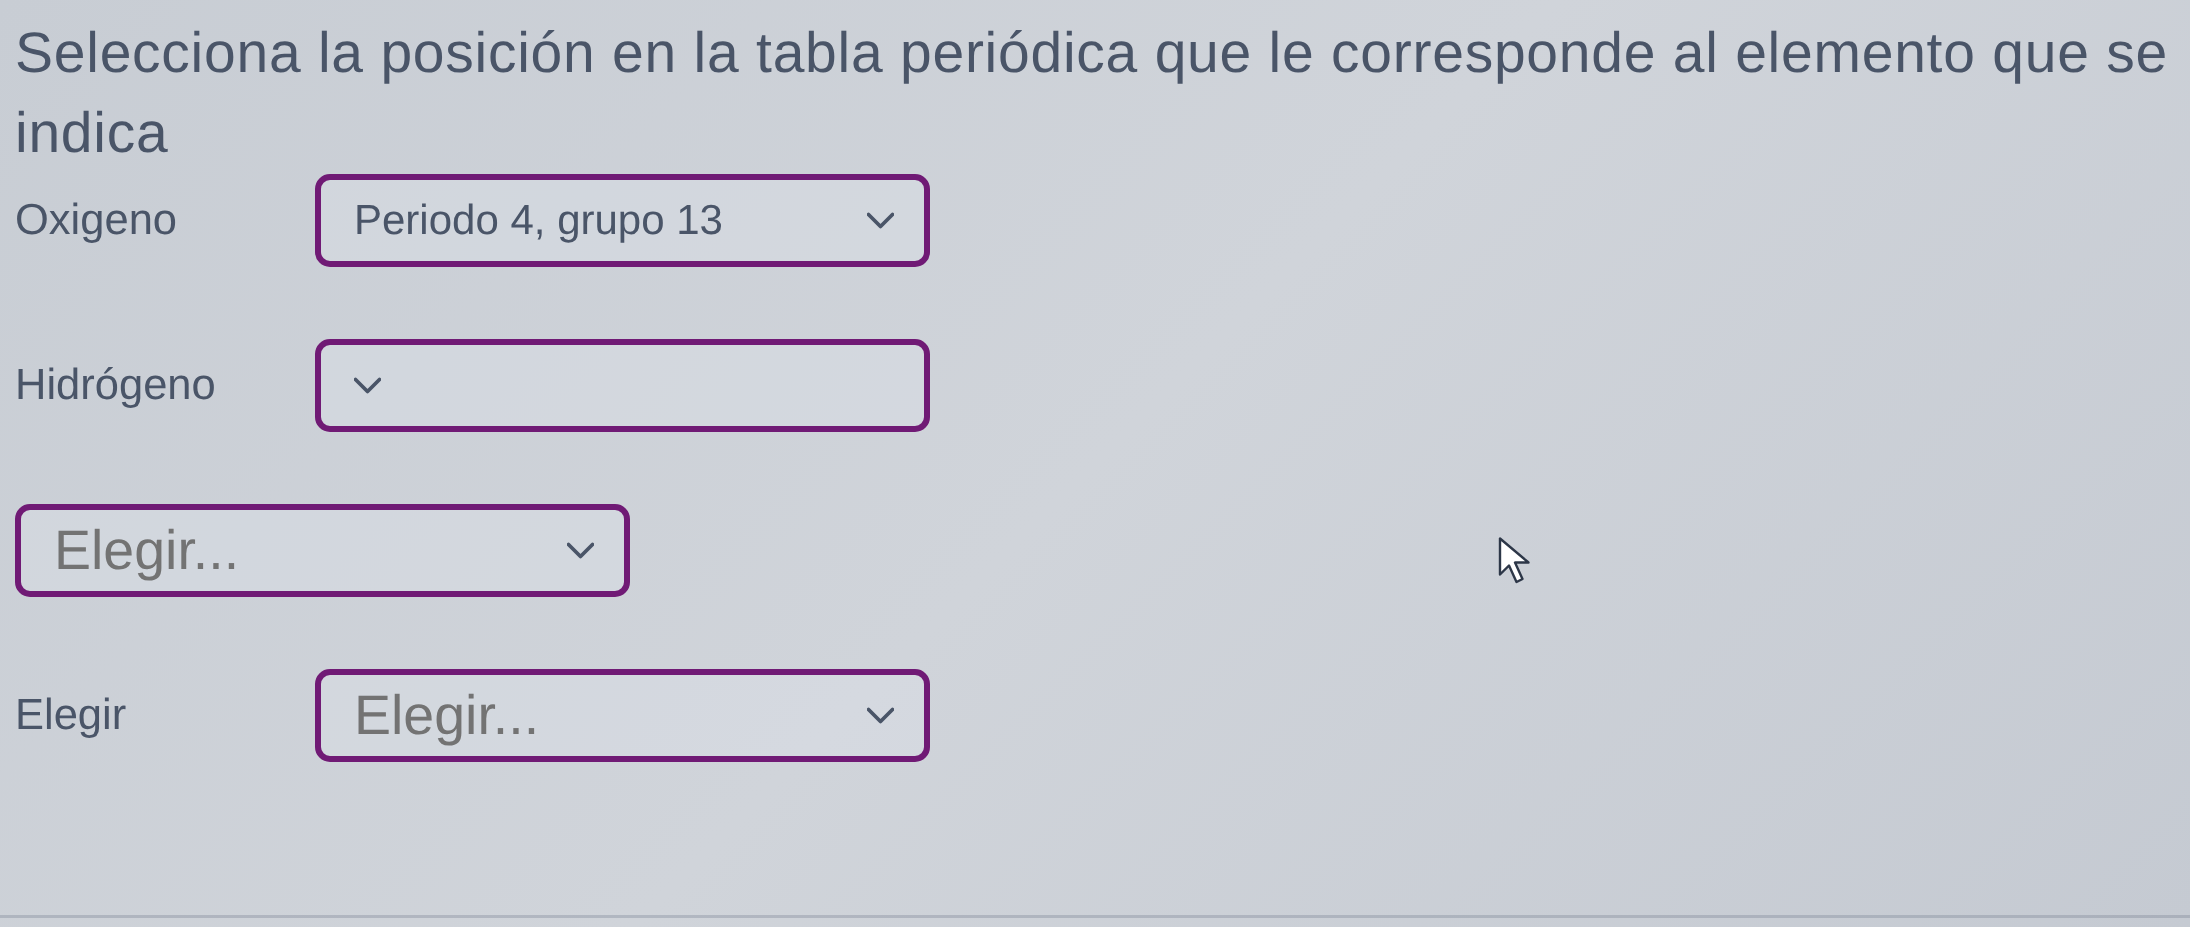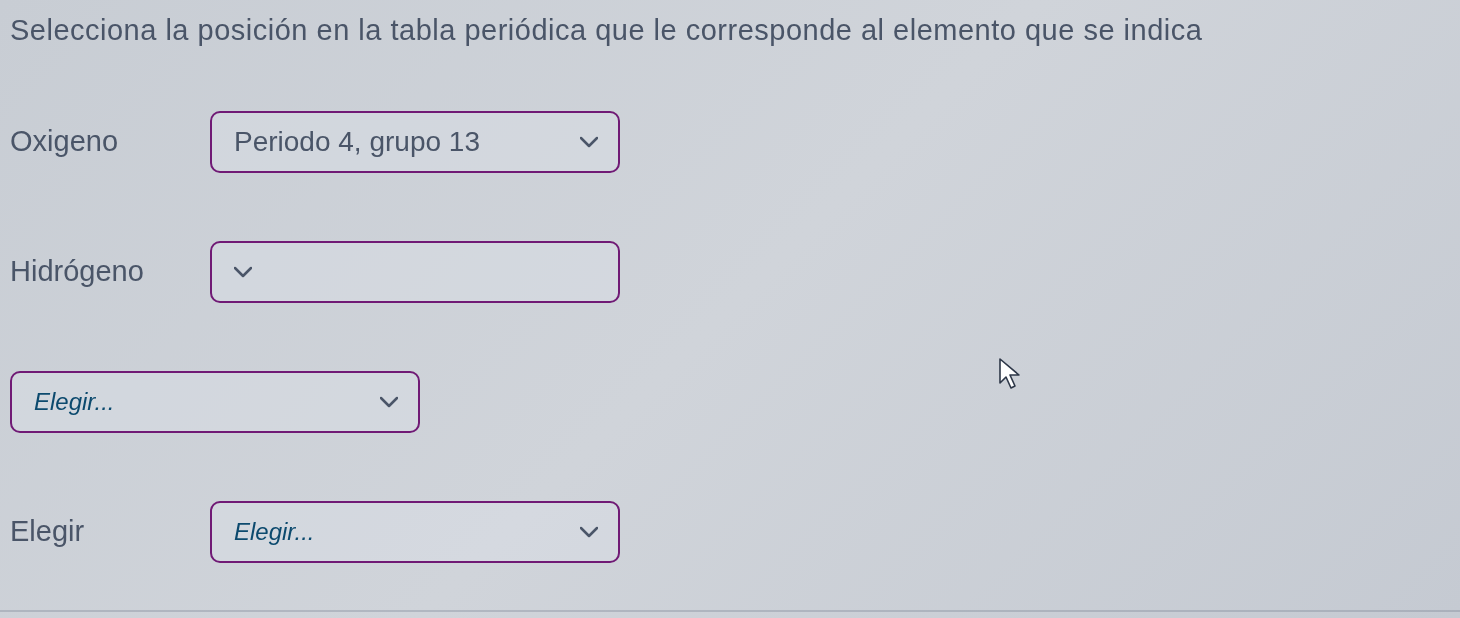--- a/index.html
+++ b/index.html
@@ -11,66 +11,64 @@
       width: 1460px;
       height: 618px;
       background: linear-gradient(135deg, #c8cdd4 0%, #d0d4da 50%, #c5cad2 100%);
       font-family: Arial, Helvetica, sans-serif;
       color: #4a5568;
       position: relative;
       overflow: hidden;
       padding: 10px 10px 0 10px;
     }
     .question-text {
-      font-size: 29px;
+      font-size: 38px;
       color: #4a5568;
       font-weight: 400;
       letter-spacing: 0.5px;
-      margin-bottom: 60px;
       line-height: 1.4;
     }
     .form-rows {
       display: flex;
       flex-direction: column;
-      gap: 68px;
+      gap: 48px;
     }
     .form-row {
       display: flex;
       align-items: center;
     }
     .element-label {
       width: 200px;
       font-size: 29px;
       color: #4a5568;
       font-weight: 400;
     }
     .dropdown {
       display: flex;
       align-items: center;
       justify-content: space-between;
-      border: 2px solid #701a75;
+      border: 4px solid #701a75;
       border-radius: 10px;
       background: rgba(220, 224, 232, 0.4);
       padding: 10px 20px 10px 22px;
       width: 410px;
       height: 62px;
       cursor: pointer;
       position: relative;
     }
     .dropdown-value {
       font-size: 28px;
       color: #4a5568;
       font-weight: 400;
       white-space: nowrap;
     }
     .dropdown-placeholder {
-      font-size: 24px;
-      color: #0c4a6e;
+      font-size: 37px;
+      color: #737373;
       font-weight: 400;
-      font-style: italic;
     }
     .chevron {
       width: 18px;
       height: 12px;
       flex-shrink: 0;
     }
     .chevron svg {
       width: 100%;
       height: 100%;
       display: block;

